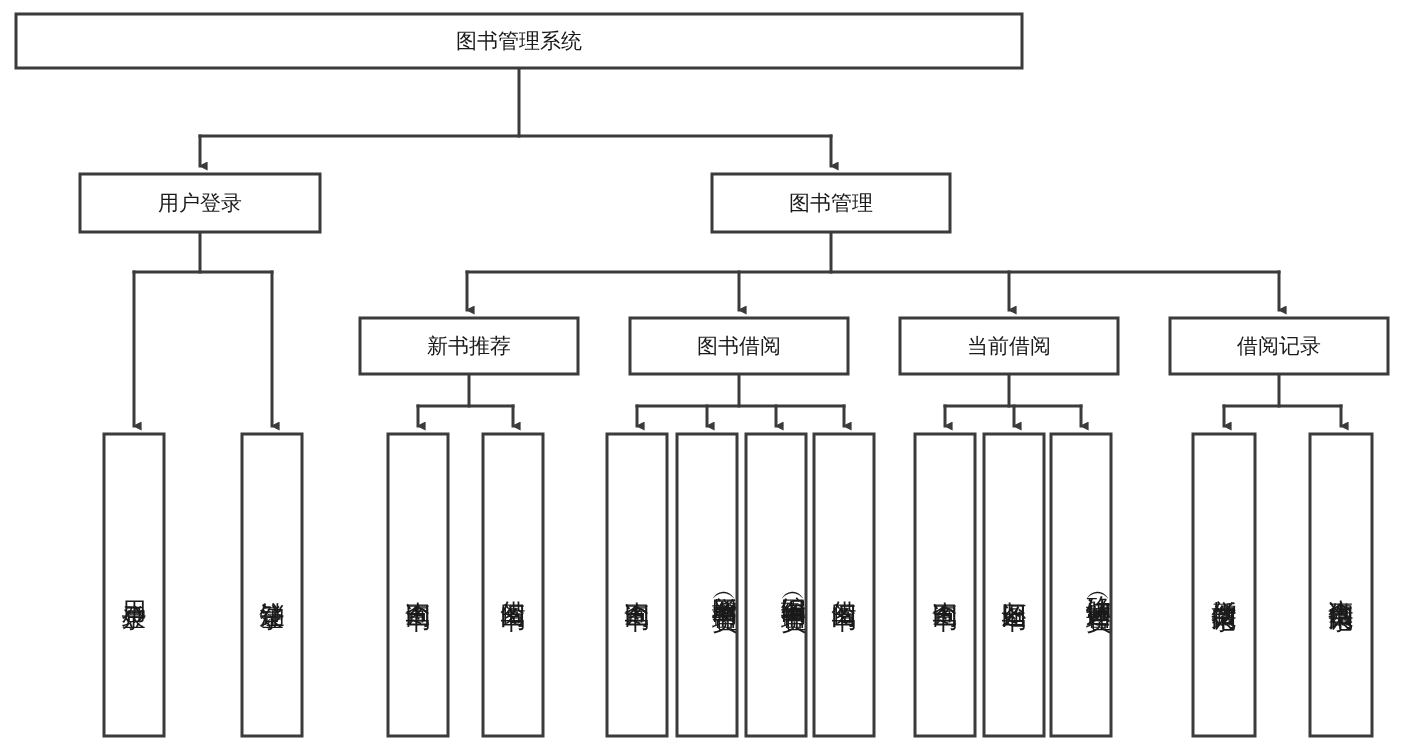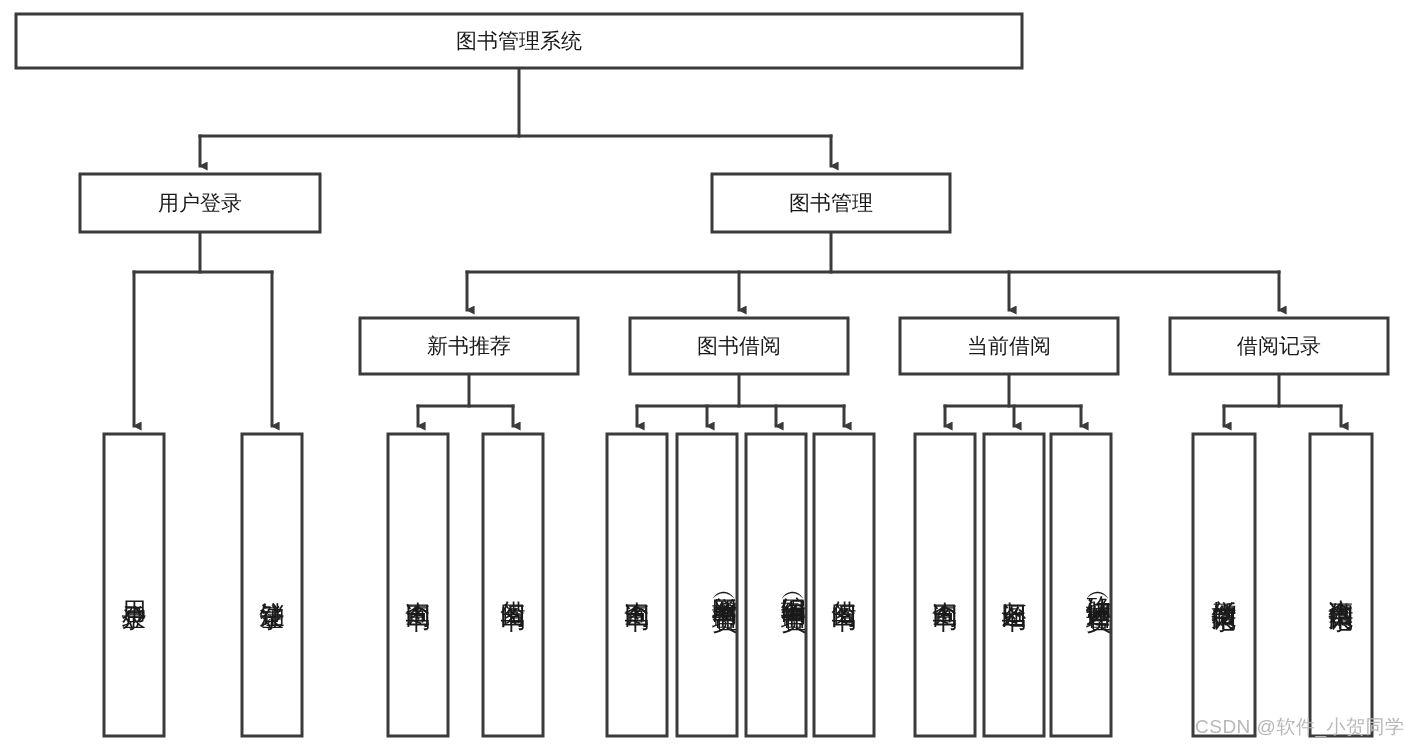--- a/index.html
+++ b/index.html
@@ -196,15 +196,14 @@
   <div class="node-label-v" style="left:607px; top:434px; width:60px; height:302px;">查询图书</div>
   <div class="node-label-v" style="left:677px; top:440px; width:60px; height:290px; align-items:flex-start;">新增图书（管理员）</div>
   <div class="node-label-v" style="left:746px; top:440px; width:60px; height:290px; align-items:flex-start;">编辑图书（管理员）</div>
   <div class="node-label-v" style="left:814px; top:434px; width:60px; height:302px;">借阅图书</div>
   <div class="node-label-v" style="left:915px; top:434px; width:60px; height:302px;">查询图书</div>
   <div class="node-label-v" style="left:984px; top:434px; width:60px; height:302px;">归还图书</div>
   <div class="node-label-v" style="left:1051px; top:440px; width:60px; height:290px; align-items:flex-start;">确认归还（管理员）</div>
   <div class="node-label-v" style="left:1193px; top:434px; width:62px; height:302px;">新增借阅记录</div>
   <div class="node-label-v" style="left:1310px; top:434px; width:62px; height:302px;">查询借阅记录</div>
 
-  <div class="watermark" style="left:1195px; top:714px;">CSDN @软件_小贺同学</div>
 
 </div>
 
 </body></html>

